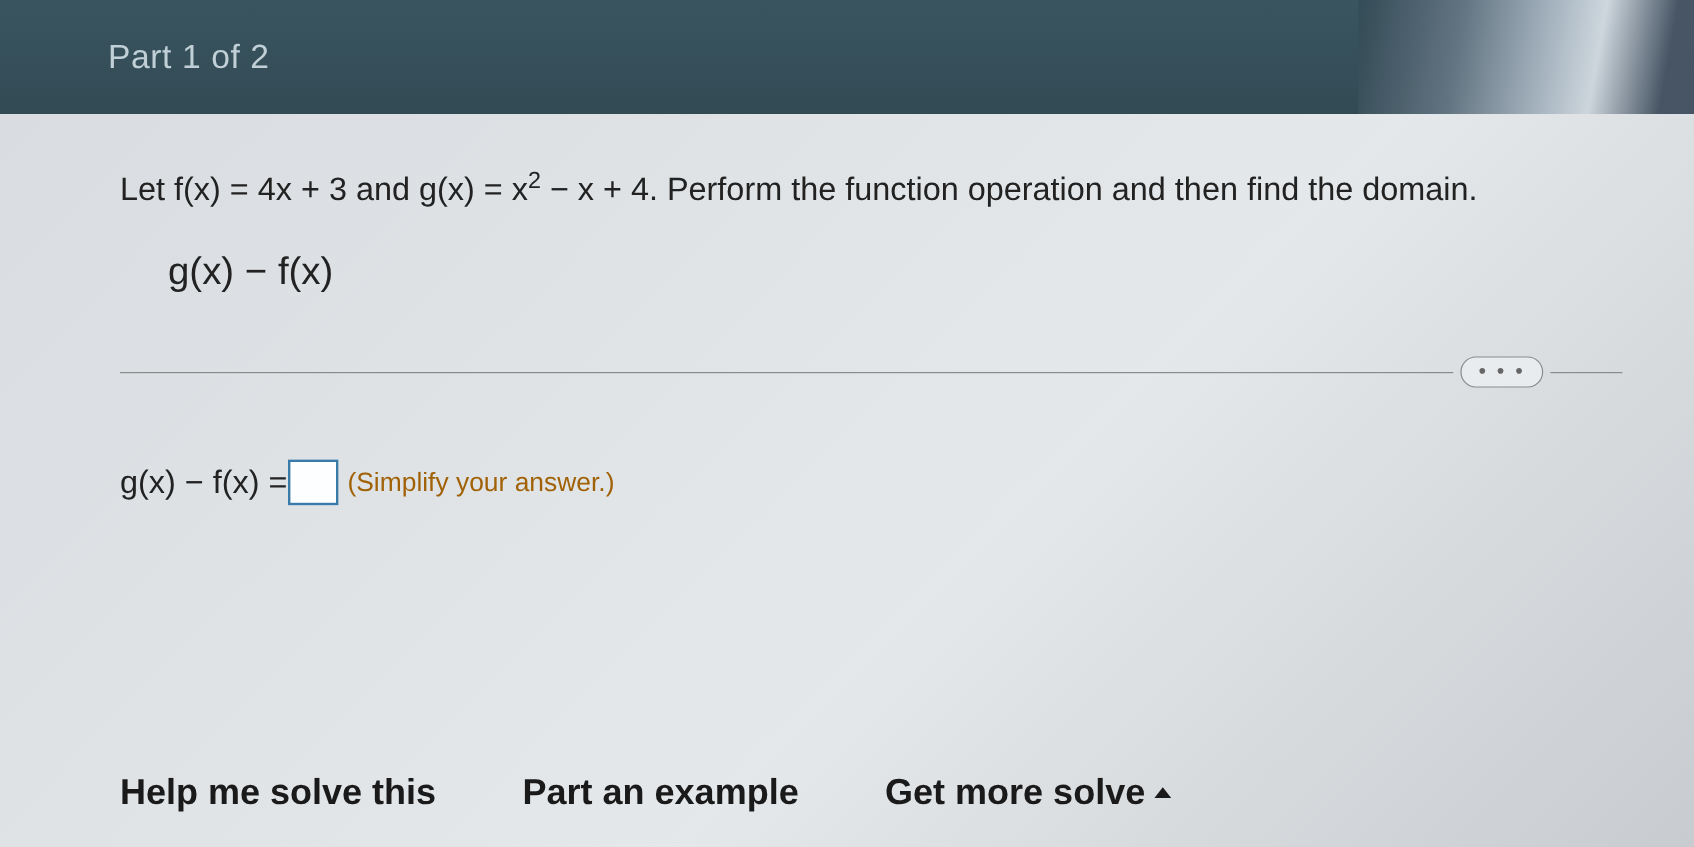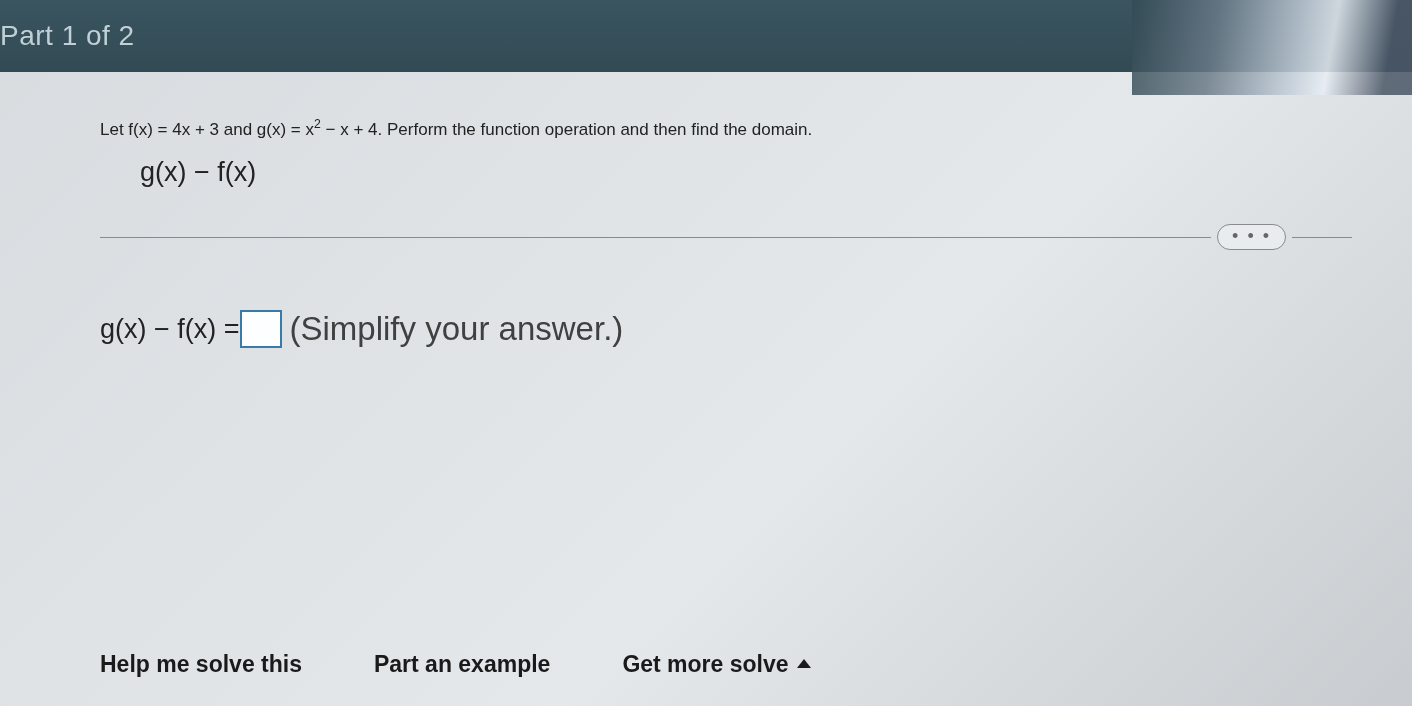--- a/index.html
+++ b/index.html
@@ -3,53 +3,54 @@
 <meta charset="utf-8">
 <style>
   * { box-sizing: border-box; margin: 0; padding: 0; }
   html, body { width: 1412px; height: 706px; font-family: Arial, Helvetica, sans-serif; overflow: hidden; }
   body {
     background: linear-gradient(135deg, #d8dce0 0%, #e4e8ea 60%, #c8ccd0 100%);
     position: relative;
   }
   .header-bar {
     background: linear-gradient(180deg, #3a5560 0%, #324a54 100%);
-    height: 72px;
+    height: 95px;
     display: flex;
     align-items: center;
+    padding-left: 90px;
   }
   .part-label {
     color: #c0d0d6;
     font-size: 28px;
     font-weight: 400;
     letter-spacing: 0.5px;
   }
   .top-right-bg {
     position: absolute;
     top: 0; right: 0;
     width: 280px; height: 95px;
     background: linear-gradient(100deg, #324a54 0%, #6a7a88 30%, #b8c4d0 55%, #e8eef4 70%, #4a5666 90%);
     opacity: 0.85;
   }
   .content {
     padding: 48px 60px 0 100px;
     color: #2a2a2a;
   }
   .question-line {
-    font-size: 17px;
+    font-size: 27px;
     color: #222;
-    margin-bottom: 17px;
+    margin-bottom: 34px;
     white-space: nowrap;
   }
   .question-line sup { font-size: 0.72em; vertical-align: super; line-height: 0; }
   .op-line {
-    font-size: 27px;
+    font-size: 32px;
     color: #222;
     padding-left: 40px;
-    margin-bottom: 36px;
+    margin-bottom: 52px;
   }
   .divider-row {
     display: flex;
     align-items: center;
     margin: 0 0 60px 0;
   }
   .hr-line {
     flex: 1;
     height: 0;
     border-top: 1px solid #8a8a8a;
@@ -78,36 +79,36 @@
   }
   .answer-box {
     display: inline-block;
     width: 42px;
     height: 38px;
     border: 2px solid #3a7aa8;
     background: #fdfeff;
     vertical-align: middle;
   }
   .simplify {
-    color: #404040;
-    font-size: 33px;
+    color: #a16207;
+    font-size: 22px;
     margin-left: 8px;
   }
   .footer {
     position: absolute;
     bottom: 28px;
     left: 0;
     width: 100%;
     padding: 0 100px;
     display: flex;
     align-items: center;
     gap: 72px;
   }
   .footer-link {
-    font-size: 23px;
+    font-size: 30px;
     font-weight: 700;
     color: #1a1a1a;
     cursor: pointer;
     display: flex;
     align-items: center;
     gap: 8px;
   }
   .caret-up {
     width: 0; height: 0;
     border-left: 7px solid transparent;

